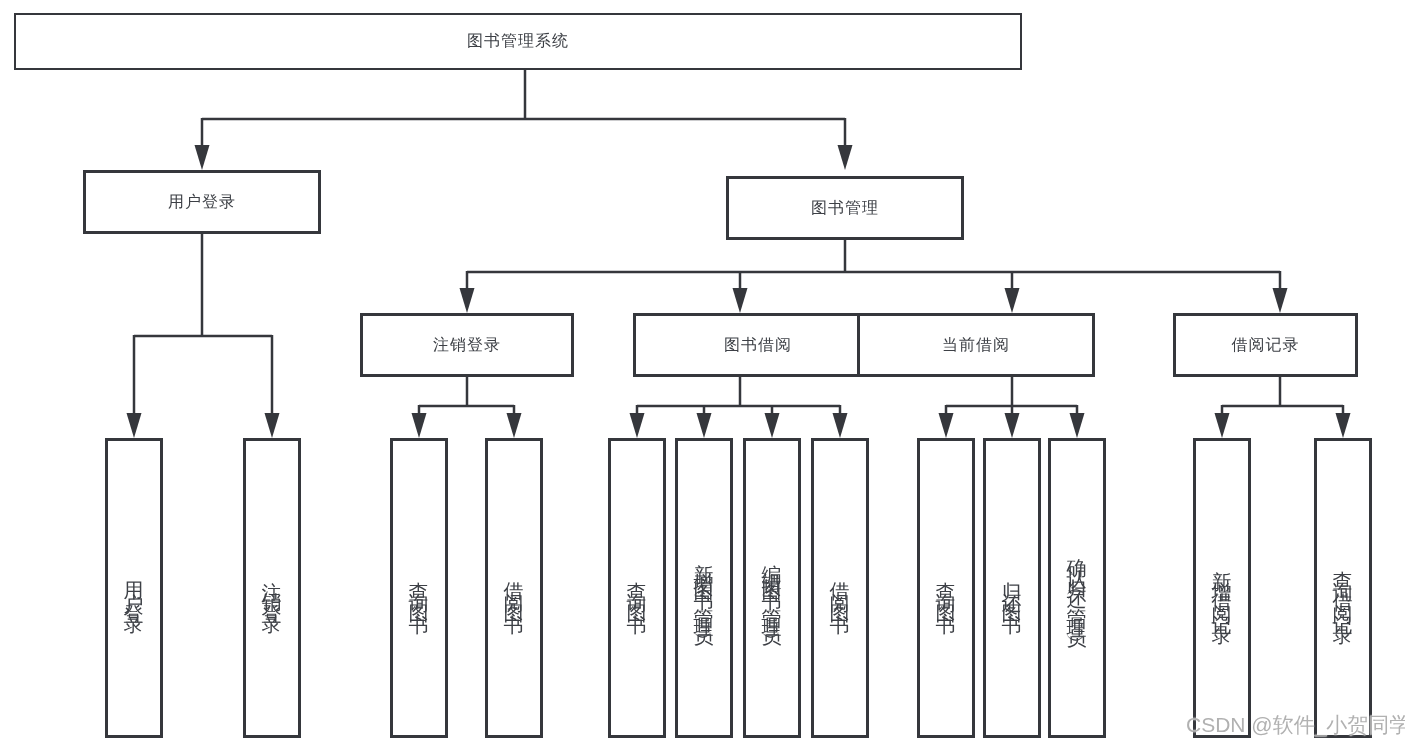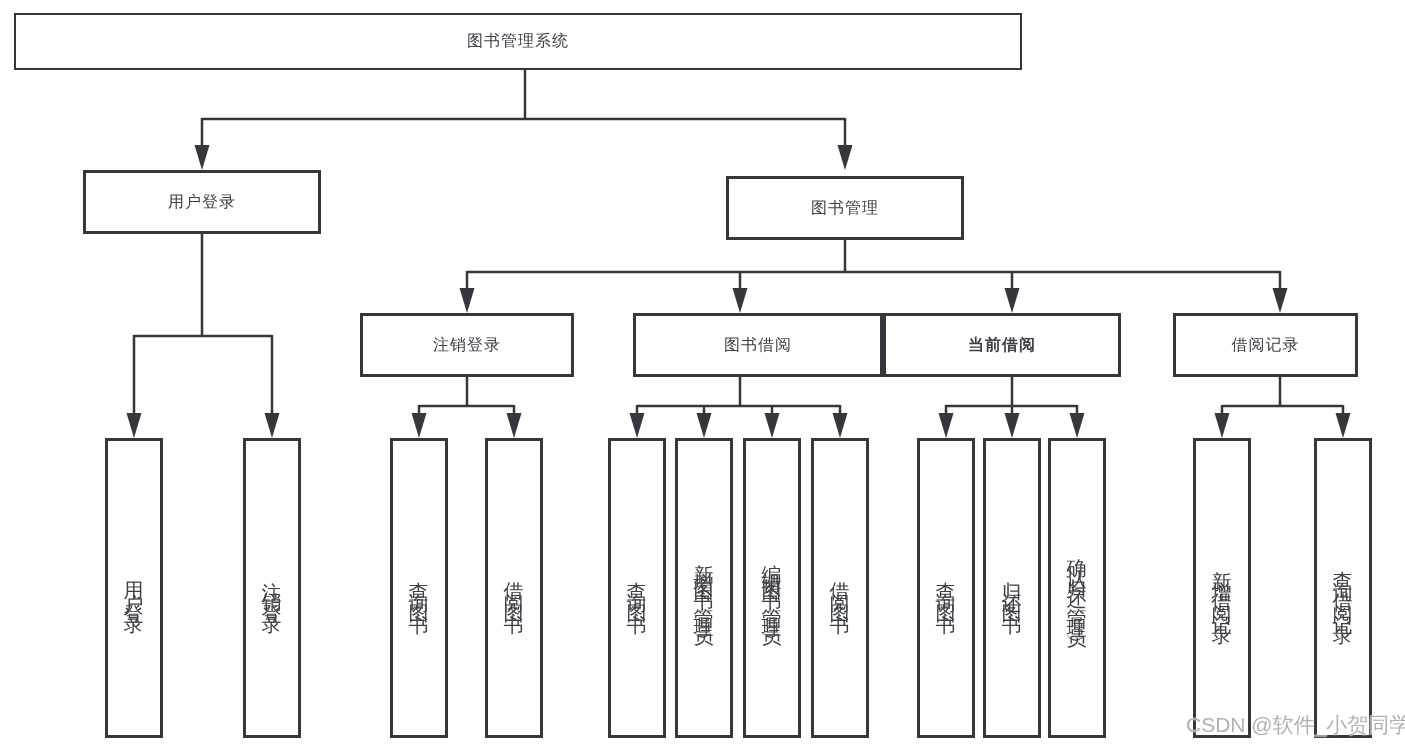--- a/index.html
+++ b/index.html
@@ -137,21 +137,21 @@
   <div class="node" style="left:726px; top:176px; width:238px; height:64px;">
     <span class="hlabel">图书管理</span>
   </div>
 
   <div class="node" style="left:360px; top:313px; width:214px; height:64px;">
     <span class="hlabel">注销登录</span>
   </div>
   <div class="node" style="left:633px; top:313px; width:250px; height:64px;">
     <span class="hlabel">图书借阅</span>
   </div>
-  <div class="node" style="left:883px; top:313px; width:238px; height:64px;font-weight:bold;">
+  <div class="node" style="left:857px; top:313px; width:238px; height:64px;">
     <span class="hlabel">当前借阅</span>
   </div>
   <div class="node" style="left:1173px; top:313px; width:185px; height:64px;">
     <span class="hlabel">借阅记录</span>
   </div>
 
   <div class="node" style="left:105px; top:438px; width:58px; height:300px;">
     <span class="vlabel">用户登录</span>
   </div>
   <div class="node" style="left:243px; top:438px; width:58px; height:300px;">

